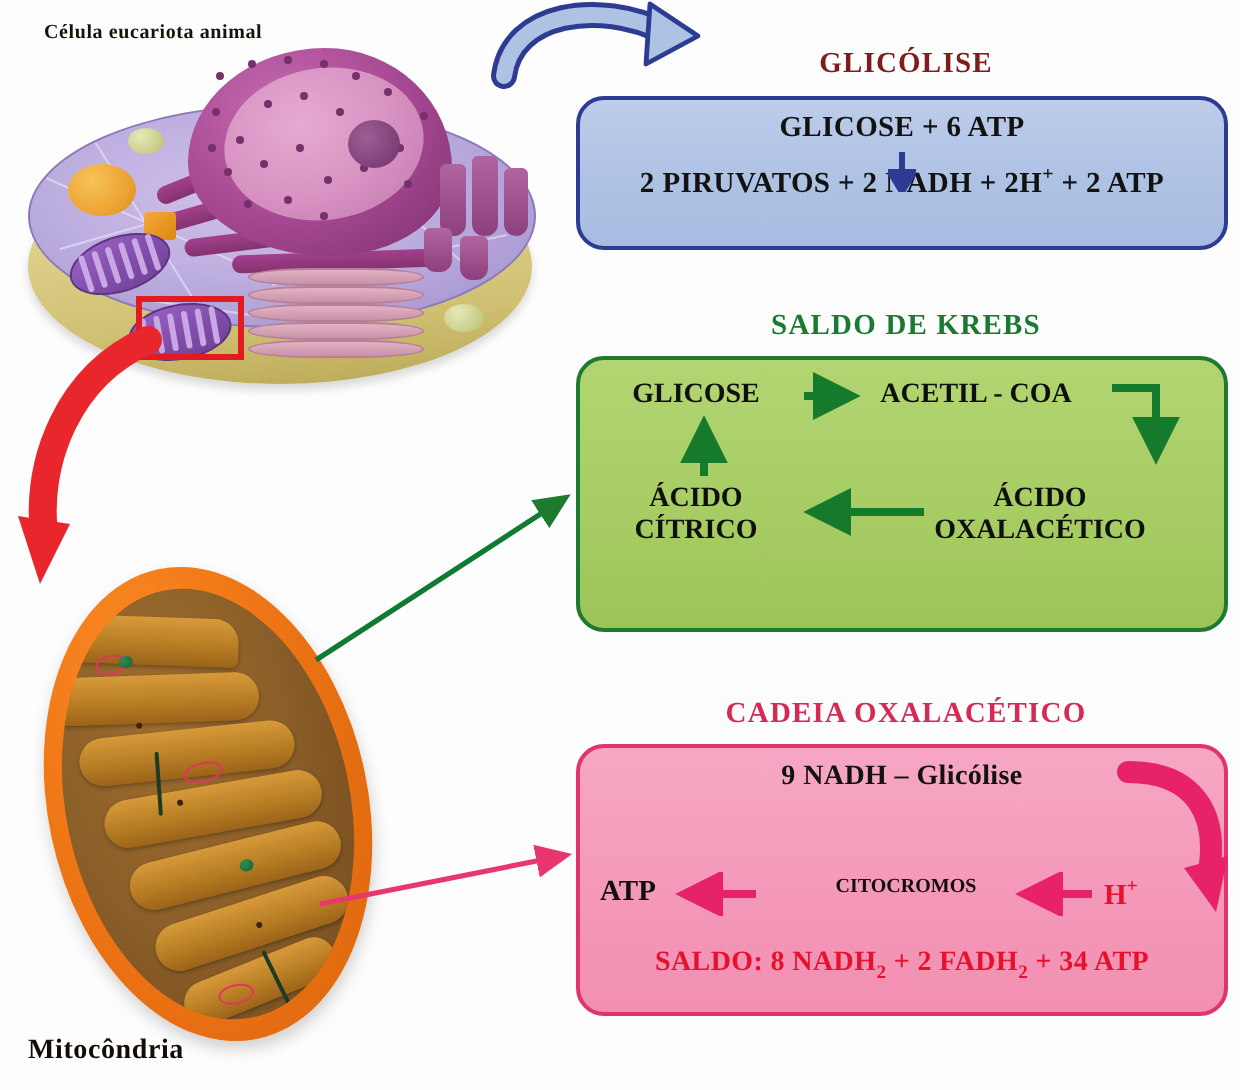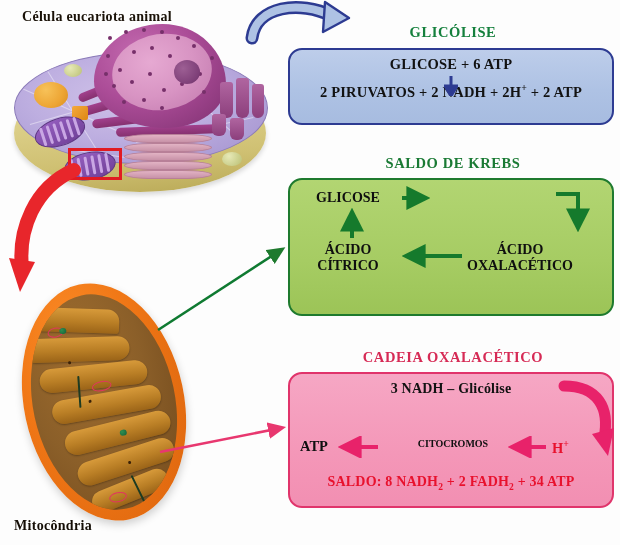--- a/index.html
+++ b/index.html
@@ -18,21 +18,21 @@
 
   
   .abs { position: absolute; }
 
   
   .label-cell {
     left: 22px;
     top: 8px;
     font-family: "Liberation Serif", serif;
     font-weight: bold;
-    font-size: 14px;
+    font-size: 10px;
     color: #1a1208;
     line-height: 17px;
     letter-spacing: 0.3px;
     width: 150px;
   }
   .label-mito {
     left: 14px;
     top: 518px;
     font-family: "Liberation Serif", serif;
     font-weight: bold;
@@ -243,21 +243,21 @@
   }
   .panel-line {
     text-align: center;
     font-family: "Liberation Serif", serif;
     font-weight: bold;
     color: #121212;
     letter-spacing: .2px;
   }
 
   
-  #glycolysis-title { left: 288px; top: 24px; color: #15803d; }
+  #glycolysis-title { left: 288px; top: 24px; color: #7f1d1d; }
   #glycolysis-box {
     left: 288px; top: 48px; width: 326px; height: 77px;
     background: linear-gradient(180deg,#bdcdea 0%, #aec2e4 55%, #a7bce0 100%);
     border: 2px solid #2d3b92;
   }
   #glycolysis-line1 { margin-top: 6px; font-size: 14.5px; }
   #glycolysis-line2 { margin-top: 9px; font-size: 14.5px; }
   .down-arrow-blue {
     position: absolute;
     left: 50%; top: 26px; margin-left: -7px;
@@ -483,20 +483,21 @@
   <svg class="down-arrow-blue" viewBox="0 0 14 20">
     <path d="M7,0 L7,12 M7,20 L1,10 L13,10 z" stroke="#2d3b92" stroke-width="3" fill="#2d3b92"></path>
   </svg>
   <div class="panel-line" id="glycolysis-line2">2 PIRUVATOS  + 2 NADH + 2H<sup>+</sup> + 2 ATP</div>
 </div>
 
 <div class="panel-title" id="krebs-title">SALDO DE KREBS</div>
 
 <div class="panel-box" id="krebs-box">
   <div class="krebs-term" id="krebs-piruvato">GLICOSE</div>
+  <div class="krebs-term" id="krebs-acetilcoa">ACETIL - COA</div>
   <div class="krebs-term" id="krebs-citrico">ÁCIDO<br>CÍTRICO</div>
   <div class="krebs-term" id="krebs-oxalacetico">ÁCIDO<br>OXALACÉTICO</div>
 
   <svg class="abs" style="left:0;top:0;width:322px;height:134px;" viewBox="0 0 322 134">
     <defs>
       <marker id="mk-k" markerWidth="6" markerHeight="6" refX="4.4" refY="3" orient="auto">
         <path d="M0,0 L6,3 L0,6 z" fill="#157a2c"></path>
       </marker>
     </defs>
 
@@ -507,21 +508,21 @@
     <line x1="172" y1="76" x2="118" y2="76" stroke="#157a2c" stroke-width="4" marker-end="url(#mk-k)"></line>
 
     <line x1="62" y1="58" x2="62" y2="34" stroke="#157a2c" stroke-width="4" marker-end="url(#mk-k)"></line>
   </svg>
 
 </div>
 
 <div class="panel-title" id="chain-title">CADEIA OXALACÉTICO</div>
 
 <div class="panel-box" id="chain-box">
-  <div class="panel-line" id="chain-line1">3 NADH – Glicólise</div>
+  <div class="panel-line" id="chain-line1">9 NADH – Glicólise</div>
 
   <div class="chain-row">
     <div id="chain-atp">ATP</div>
     <div id="chain-citocromos">CITOCROMOS</div>
     <div id="chain-hplus">H<sup>+</sup></div>
 
     <svg class="abs" style="left:0;top:0;width:322px;height:22px;" viewBox="0 0 322 22">
       <defs>
         <marker id="mk-c" markerWidth="6" markerHeight="6" refX="4.4" refY="3" orient="auto">
           <path d="M0,0 L6,3 L0,6 z" fill="#e8226a"></path>

